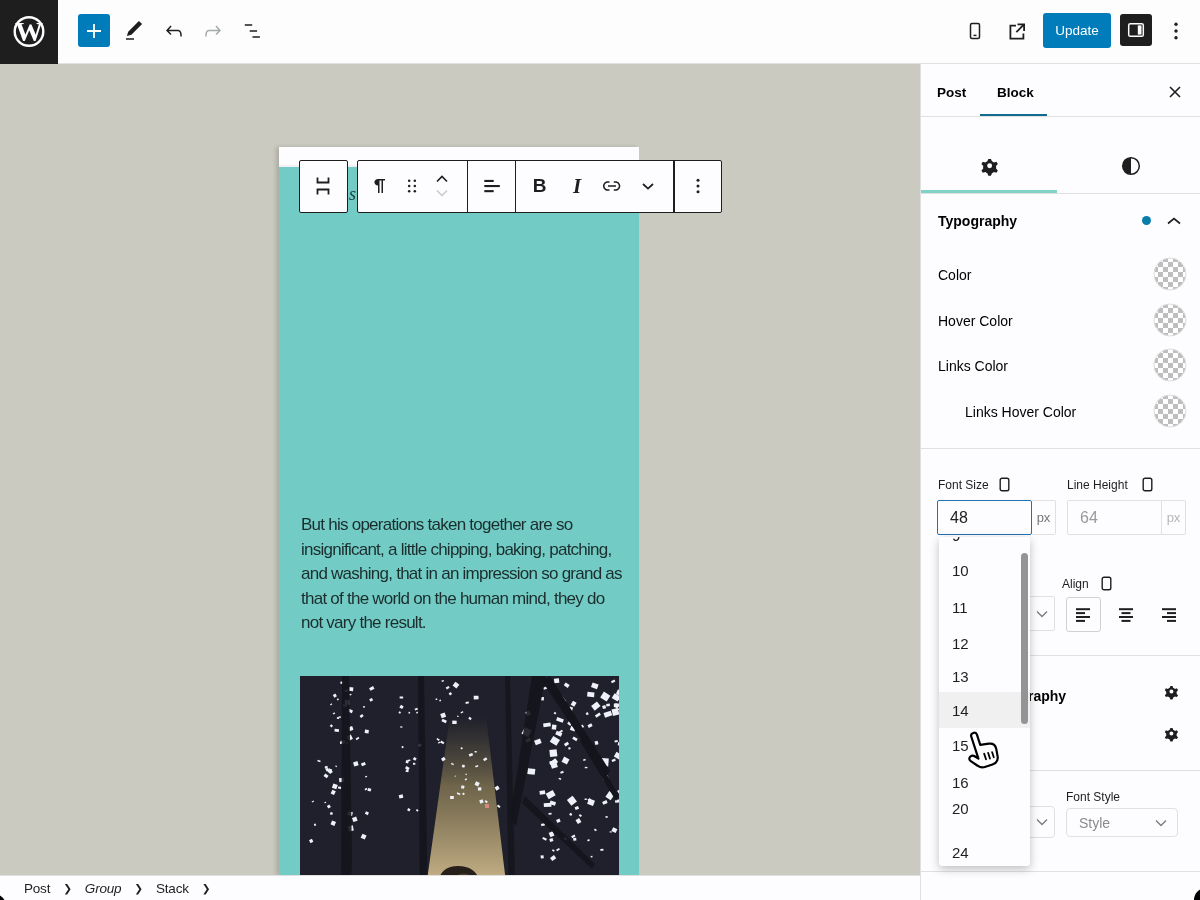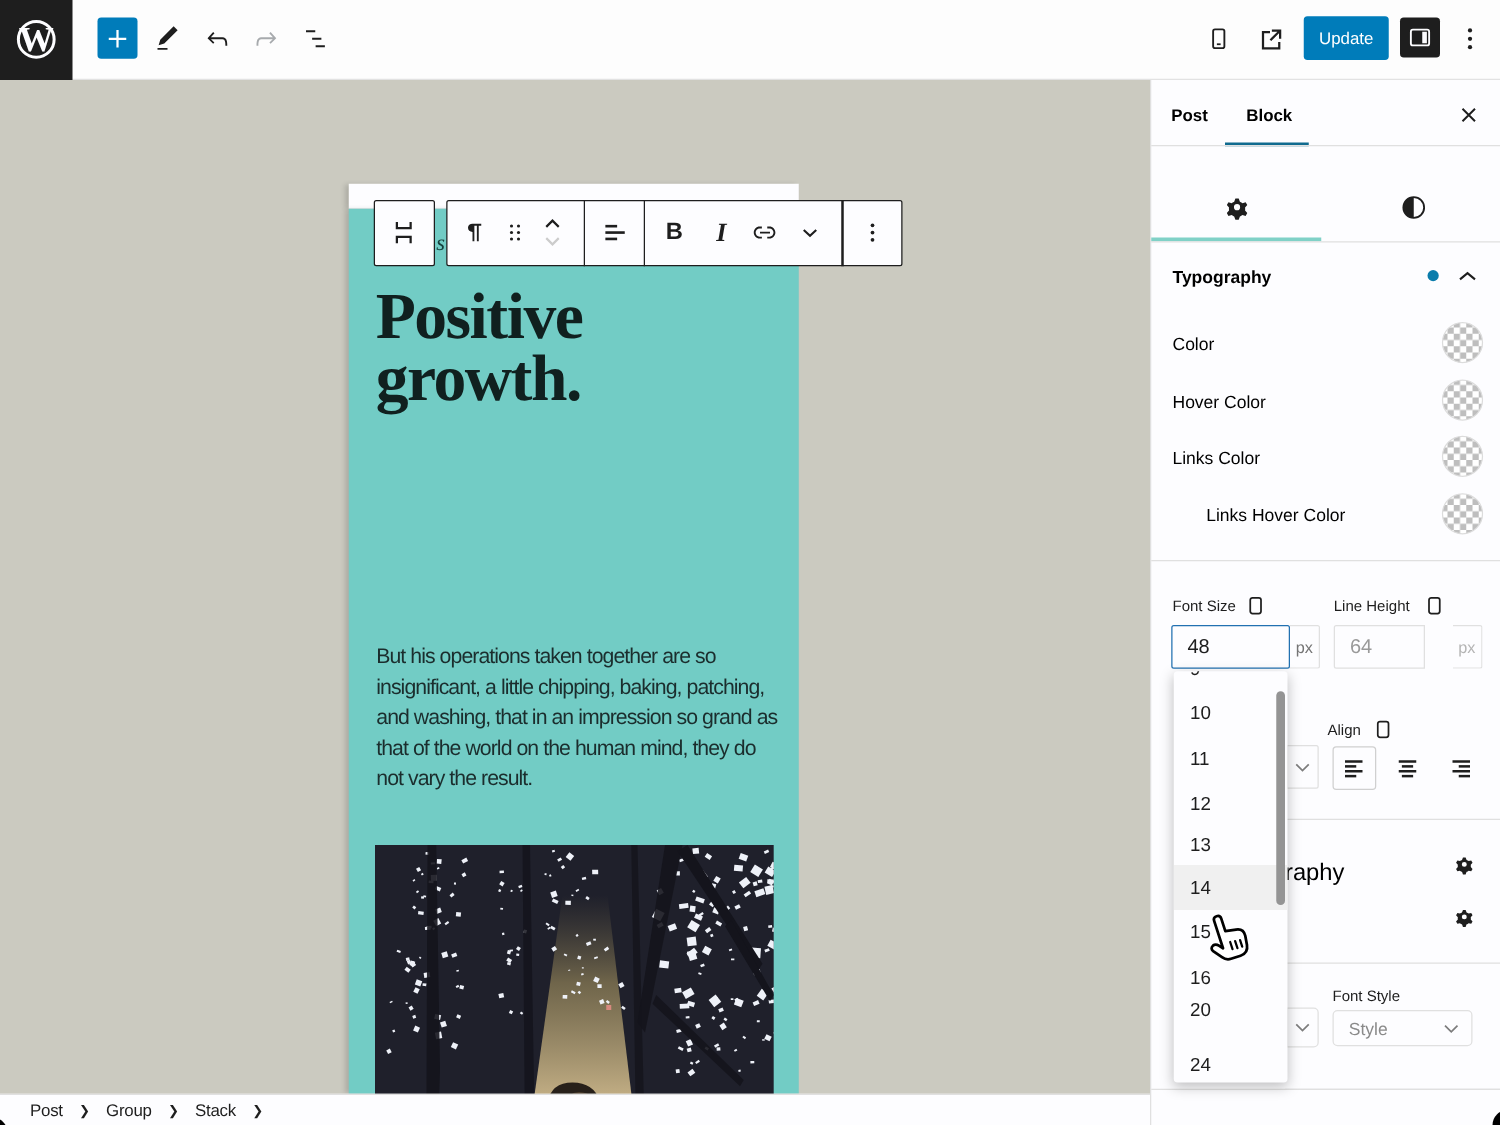--- a/index.html
+++ b/index.html
@@ -97,21 +97,20 @@
         <circle cx="12" cy="12" r="1.7" fill="#1e1e1e"></circle>
         <circle cx="12" cy="18.7" r="1.7" fill="#1e1e1e"></circle>
       </svg>
   </div>
 </div>
 
 <div id="canvas">
   <div id="pagetop"></div>
   <div id="tealpanel">
     <div style="position:absolute;left:70px;top:17px;font-family:'Liberation Serif',serif;font-style:italic;font-size:18px;color:#14403c;">s</div>
-    <div id="heading">Positive<br>growth.</div>
     <div class="para" style="top:346px;">But his operations taken together are so<br>insignificant, a little chipping, baking, patching,<br>and washing, that in an impression so grand as<br>that of the world on the human mind, they do<br>not vary the result.</div>
     <svg id="photo" viewBox="0 0 319 240" preserveAspectRatio="none">
         <rect width="319" height="240" fill="#232430"></rect>
         <rect width="319" height="240" fill="#1b1c26" opacity="0.5"></rect>
         <linearGradient id="beam" x1="0" y1="0" x2="0" y2="1">
           <stop offset="0" stop-color="#6a6148" stop-opacity="0"></stop>
           <stop offset="0.35" stop-color="#8a7c55" stop-opacity="0.75"></stop>
           <stop offset="0.8" stop-color="#c9b488" stop-opacity="0.95"></stop>
           <stop offset="1" stop-color="#d9c9a2"></stop>
         </linearGradient>
@@ -404,21 +403,21 @@
           <circle cx="12" cy="6.2" r="1.5" fill="#1e1e1e"></circle>
           <circle cx="12" cy="12" r="1.5" fill="#1e1e1e"></circle>
           <circle cx="12" cy="17.8" r="1.5" fill="#1e1e1e"></circle>
         </svg>
     </div>
   </div>
 
   <div id="crumbbar">
     <span style="margin-left:24px;">Post</span>
     <span style="margin-left:13px;font-size:10.5px;">❯</span>
-    <span style="margin-left:13px;">Group</span>
+    <span style="margin-left:13px;font-style:italic;">Group</span>
     <span style="margin-left:13px;font-size:10.5px;">❯</span>
     <span style="margin-left:13px;">Stack</span>
     <span style="margin-left:13px;font-size:10.5px;">❯</span>
     <span style="margin-left:13px;margin-top:41px;">Paragraph</span>
   </div>
 </div>
 
 <div id="sidebar">
 
   <div class="sbrow" style="left:16px;top:21px;font-size:13.5px;font-weight:600;">Post</div>
@@ -480,21 +479,21 @@
   <div class="sbrow label12" style="left:17px;top:414px;">Font Size</div>
   <svg class="sbrow" style="left:78px;top:413px;" width="11" height="15" viewBox="0 0 11 15">
       <rect x="1.2" y="1.2" width="8.6" height="12.6" rx="1.8" fill="none" stroke="#1e1e1e" stroke-width="1.4"></rect>
     </svg>
   <div class="sbrow label12" style="left:146px;top:414px;">Line Height</div>
   <svg class="sbrow" style="left:221px;top:413px;" width="11" height="15" viewBox="0 0 11 15">
       <rect x="1.2" y="1.2" width="8.6" height="12.6" rx="1.8" fill="none" stroke="#1e1e1e" stroke-width="1.4"></rect>
     </svg>
   <div class="sbrow" style="left:16px;top:436px;width:95px;height:35px;border:1.5px solid #2271b1;border-radius:2px;background:#fdfdff;font-size:16px;color:#1e1e1e;display:flex;align-items:center;padding-left:12px;z-index:5;">48</div>
   <div class="sbrow" style="left:111px;top:436px;width:24px;height:35px;border:1px solid #e0e0e0;border-left:none;border-radius:0 2px 2px 0;color:#757575;font-size:13px;display:flex;align-items:center;justify-content:center;">px</div>
-  <div class="sbrow" style="left:146px;top:436px;width:73px;height:35px;border:1px solid #e0e0e0;border-radius:2px 0 0 2px;font-size:16px;color:#9a9a9a;display:flex;align-items:center;padding-left:12px;">64</div>
+  <div class="sbrow" style="left:146px;top:436px;width:95px;height:35px;border:1px solid #e0e0e0;border-radius:2px 0 0 2px;font-size:16px;color:#9a9a9a;display:flex;align-items:center;padding-left:12px;">64</div>
   <div class="sbrow" style="left:241px;top:436px;width:24px;height:35px;border:1px solid #e0e0e0;border-left:none;border-radius:0 2px 2px 0;color:#b5b5b5;font-size:13px;display:flex;align-items:center;justify-content:center;">px</div>
 
   <div class="sbrow" style="left:108px;top:532px;width:26px;height:35px;border:1px solid #e0e0e0;border-radius:0 2px 2px 0;display:flex;align-items:center;justify-content:center;">
     <svg width="12" height="8" viewBox="0 0 12 8">
         <path d="M1 1.5l5 5 5-5" fill="none" stroke="#7d7d7d" stroke-width="1.4"></path>
       </svg>
   </div>
   <div class="sbrow label12" style="left:141px;top:513px;">Align</div>
   <svg class="sbrow" style="left:180px;top:512px;" width="11" height="15" viewBox="0 0 11 15">
       <rect x="1.2" y="1.2" width="8.6" height="12.6" rx="1.8" fill="none" stroke="#1e1e1e" stroke-width="1.4"></rect>
@@ -523,21 +522,21 @@
     <svg width="22" height="22" viewBox="0 0 22 22">
         <g fill="#1e1e1e">
           <rect x="5" y="4.2" width="14" height="2"></rect>
           <rect x="10" y="8.1" width="9" height="2"></rect>
           <rect x="5" y="12" width="14" height="2"></rect>
           <rect x="10" y="15.9" width="9" height="2"></rect>
         </g>
       </svg>
   </div>
   <div class="divider" style="left:107px;top:591px;width:173px;"></div>
-  <div class="sbrow" style="left:107px;top:624px;font-size:19px;font-weight:400;">raphy</div>
+  <div class="sbrow" style="left:107px;top:624px;font-size:14px;font-weight:700;">raphy</div>
   <svg class="sbrow" style="left:243px;top:619px;" width="17" height="17" viewBox="0 0 24 24">
       <path d="M12 4.2l1.1 2.8.5.2c.5.2 1 .5 1.4.8l.4.3 2.9-.8 1.5 2.6-2 2.2v.5c0 .3.1.6.1.9s0 .6-.1.9v.5l2 2.2-1.5 2.6-2.9-.8-.4.3c-.4.3-.9.6-1.4.8l-.5.2-1.1 2.9h-3l-1.1-2.9-.5-.2c-.5-.2-1-.5-1.4-.8l-.4-.3-2.9.8-1.5-2.6 2-2.2v-.5c0-.3-.1-.6-.1-.9s0-.6.1-.9v-.5l-2-2.2 1.5-2.6 2.9.8.4-.3c.4-.3.9-.6 1.4-.8l.5-.2L9 4.2h3zm-1.5 5a2.8 2.8 0 100 5.6 2.8 2.8 0 000-5.6z" fill="#1e1e1e"></path>
     </svg>
   <svg class="sbrow" style="left:243px;top:661px;" width="17" height="17" viewBox="0 0 24 24">
       <path d="M12 4.2l1.1 2.8.5.2c.5.2 1 .5 1.4.8l.4.3 2.9-.8 1.5 2.6-2 2.2v.5c0 .3.1.6.1.9s0 .6-.1.9v.5l2 2.2-1.5 2.6-2.9-.8-.4.3c-.4.3-.9.6-1.4.8l-.5.2-1.1 2.9h-3l-1.1-2.9-.5-.2c-.5-.2-1-.5-1.4-.8l-.4-.3-2.9.8-1.5-2.6 2-2.2v-.5c0-.3-.1-.6-.1-.9s0-.6.1-.9v-.5l-2-2.2 1.5-2.6 2.9.8.4-.3c.4-.3.9-.6 1.4-.8l.5-.2L9 4.2h3zm-1.5 5a2.8 2.8 0 100 5.6 2.8 2.8 0 000-5.6z" fill="#1e1e1e"></path>
     </svg>
   <div class="divider" style="left:107px;top:706px;width:173px;"></div>
   <div class="sbrow label12" style="left:145px;top:726px;">Font Style</div>
   <div class="sbrow" style="left:145px;top:744px;width:112px;height:29px;border:1px solid #e0e0e0;border-radius:4px;font-size:14px;color:#8a8a8a;display:flex;align-items:center;padding-left:12px;">Style
     <svg style="position:absolute;right:10px;" width="12" height="8" viewBox="0 0 12 8">

